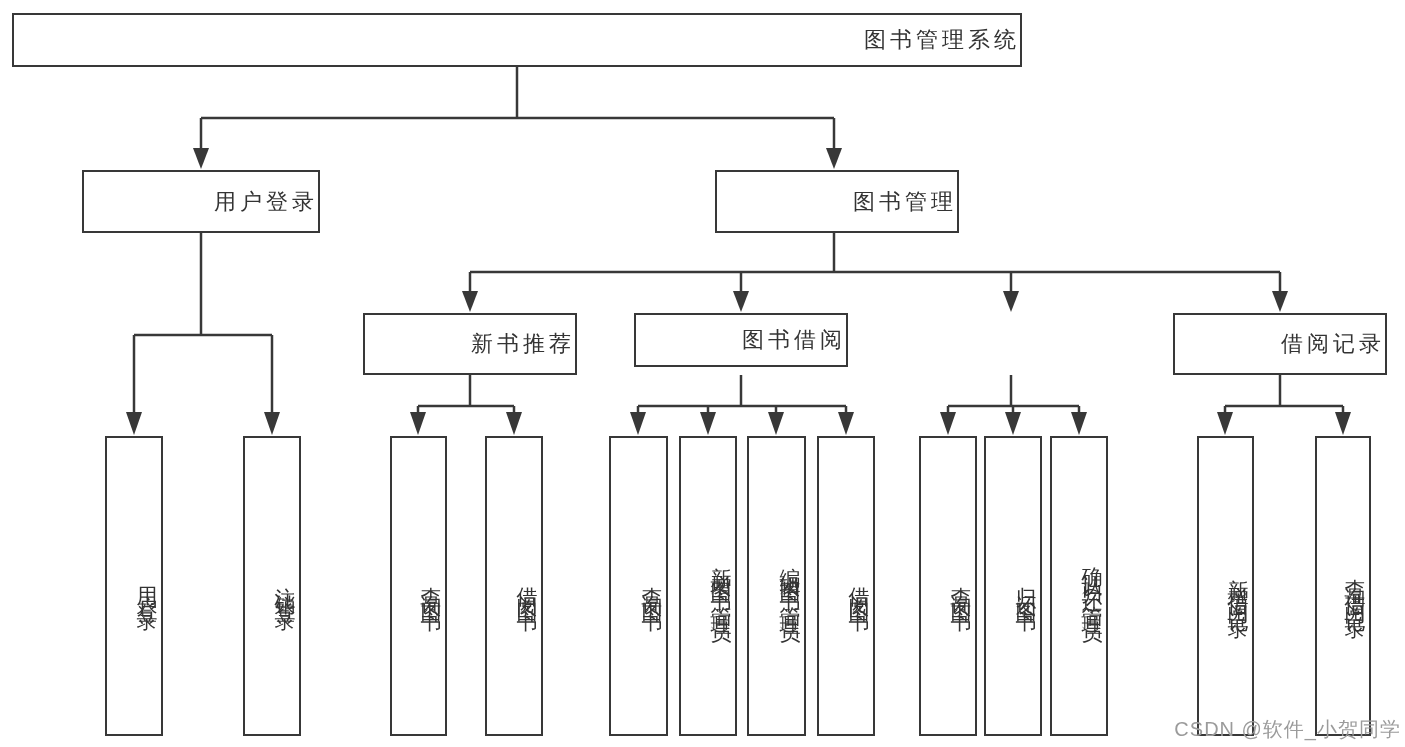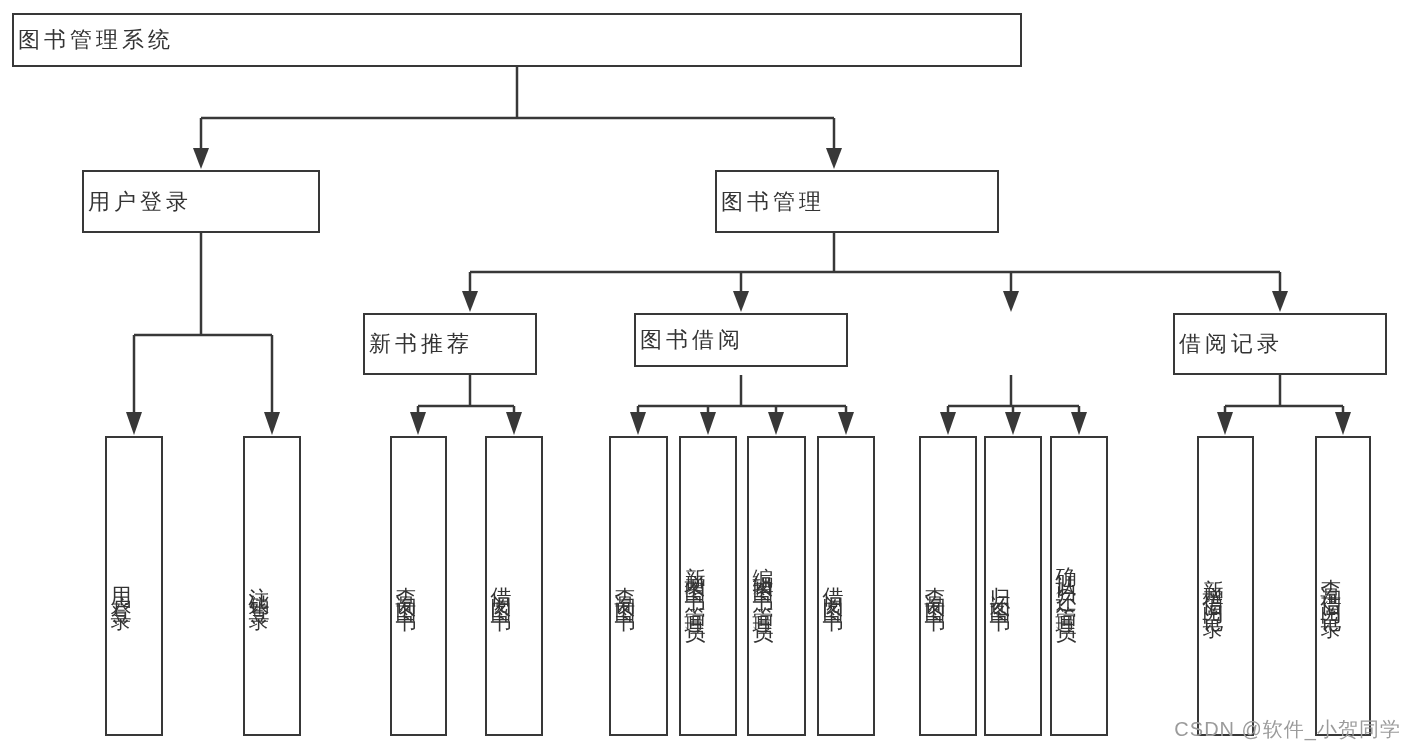--- a/index.html
+++ b/index.html
@@ -33,21 +33,21 @@
   svg.connectors .arrow {
     fill: var(--line);
     stroke: none;
   }
   .box {
     position: absolute;
     background: var(--background);
     border: 2.5px solid var(--box_border);
     display: flex;
     align-items: center;
-    justify-content: flex-start;
+    justify-content: flex-end;
     z-index: 1;
   }
   .box.h span {
     font-size: 22px;
     letter-spacing: 4px;
     text-indent: 4px;
     color: var(--text);
     white-space: nowrap;
   }
   .box.v span {
@@ -136,25 +136,25 @@
     <polygon class="arrow" points="1335,412 1351,412 1343,435"></polygon>
   </svg>
 
   <div class="box h" style="left:12px;top:13px;width:1010px;height:54px">
     <span>图书管理系统</span>
   </div>
 
   <div class="box h" style="left:82px;top:170px;width:238px;height:63px">
     <span>用户登录</span>
   </div>
-  <div class="box h" style="left:715px;top:170px;width:284px;height:63px">
+  <div class="box h" style="left:715px;top:170px;width:244px;height:63px">
     <span>图书管理</span>
   </div>
 
-  <div class="box h" style="left:363px;top:313px;width:174px;height:62px">
+  <div class="box h" style="left:363px;top:313px;width:214px;height:62px">
     <span>新书推荐</span>
   </div>
   <div class="box h" style="left:634px;top:313px;width:214px;height:54px">
     <span>图书借阅</span>
   </div>
   <div class="box h" style="left:1173px;top:313px;width:214px;height:62px">
     <span>借阅记录</span>
   </div>
 
   <div class="box v" style="left:105px;top:436px;width:58px;height:300px">

